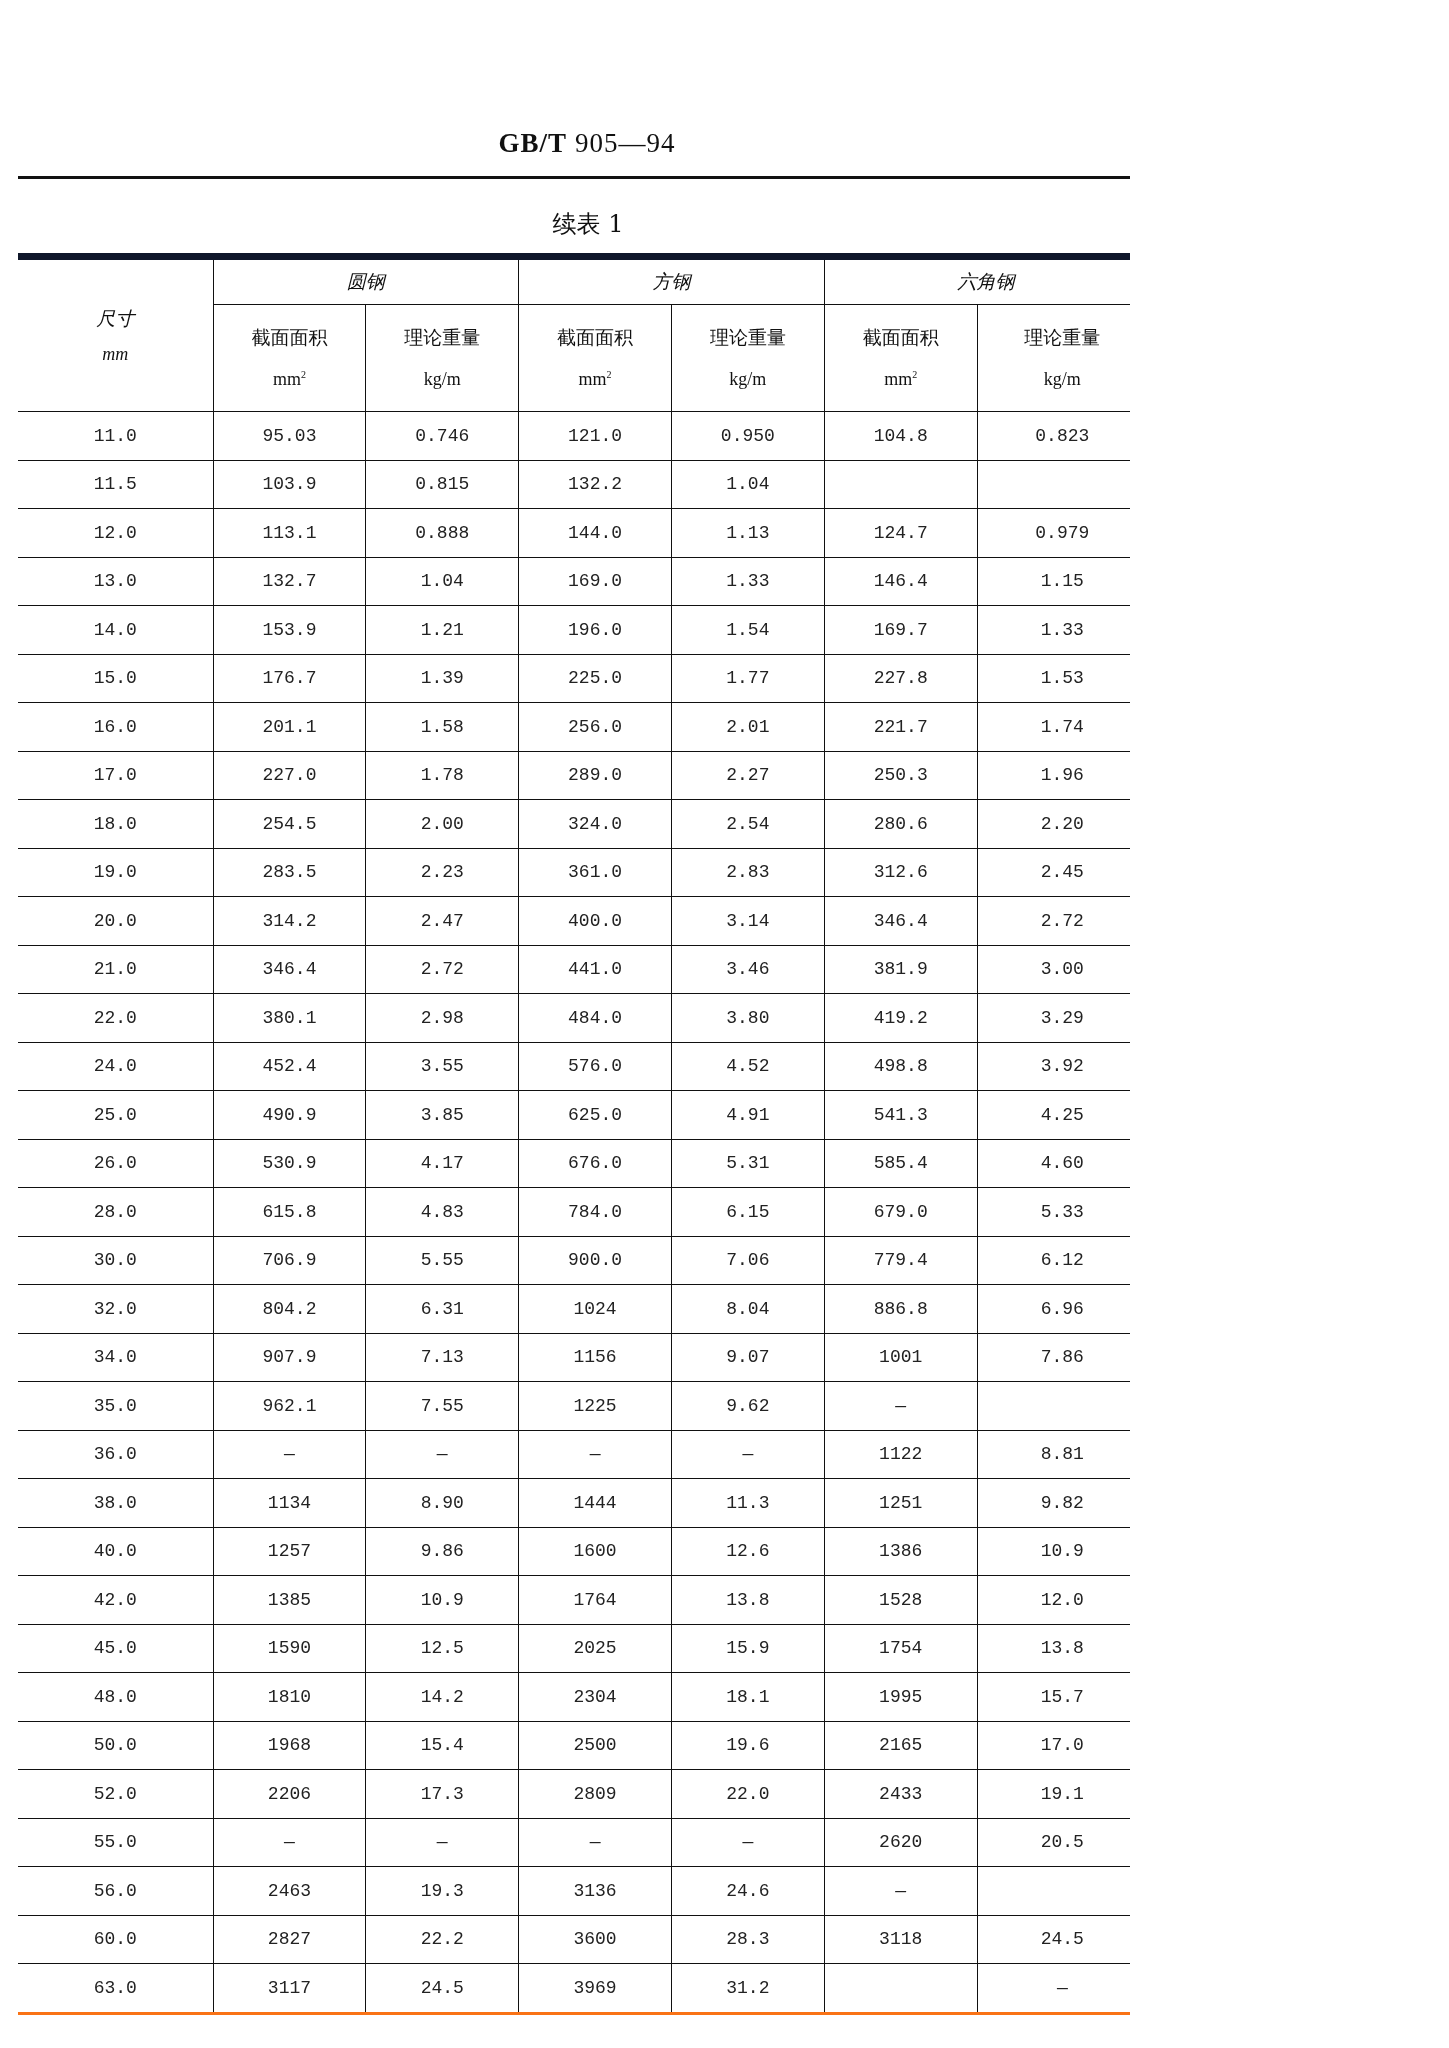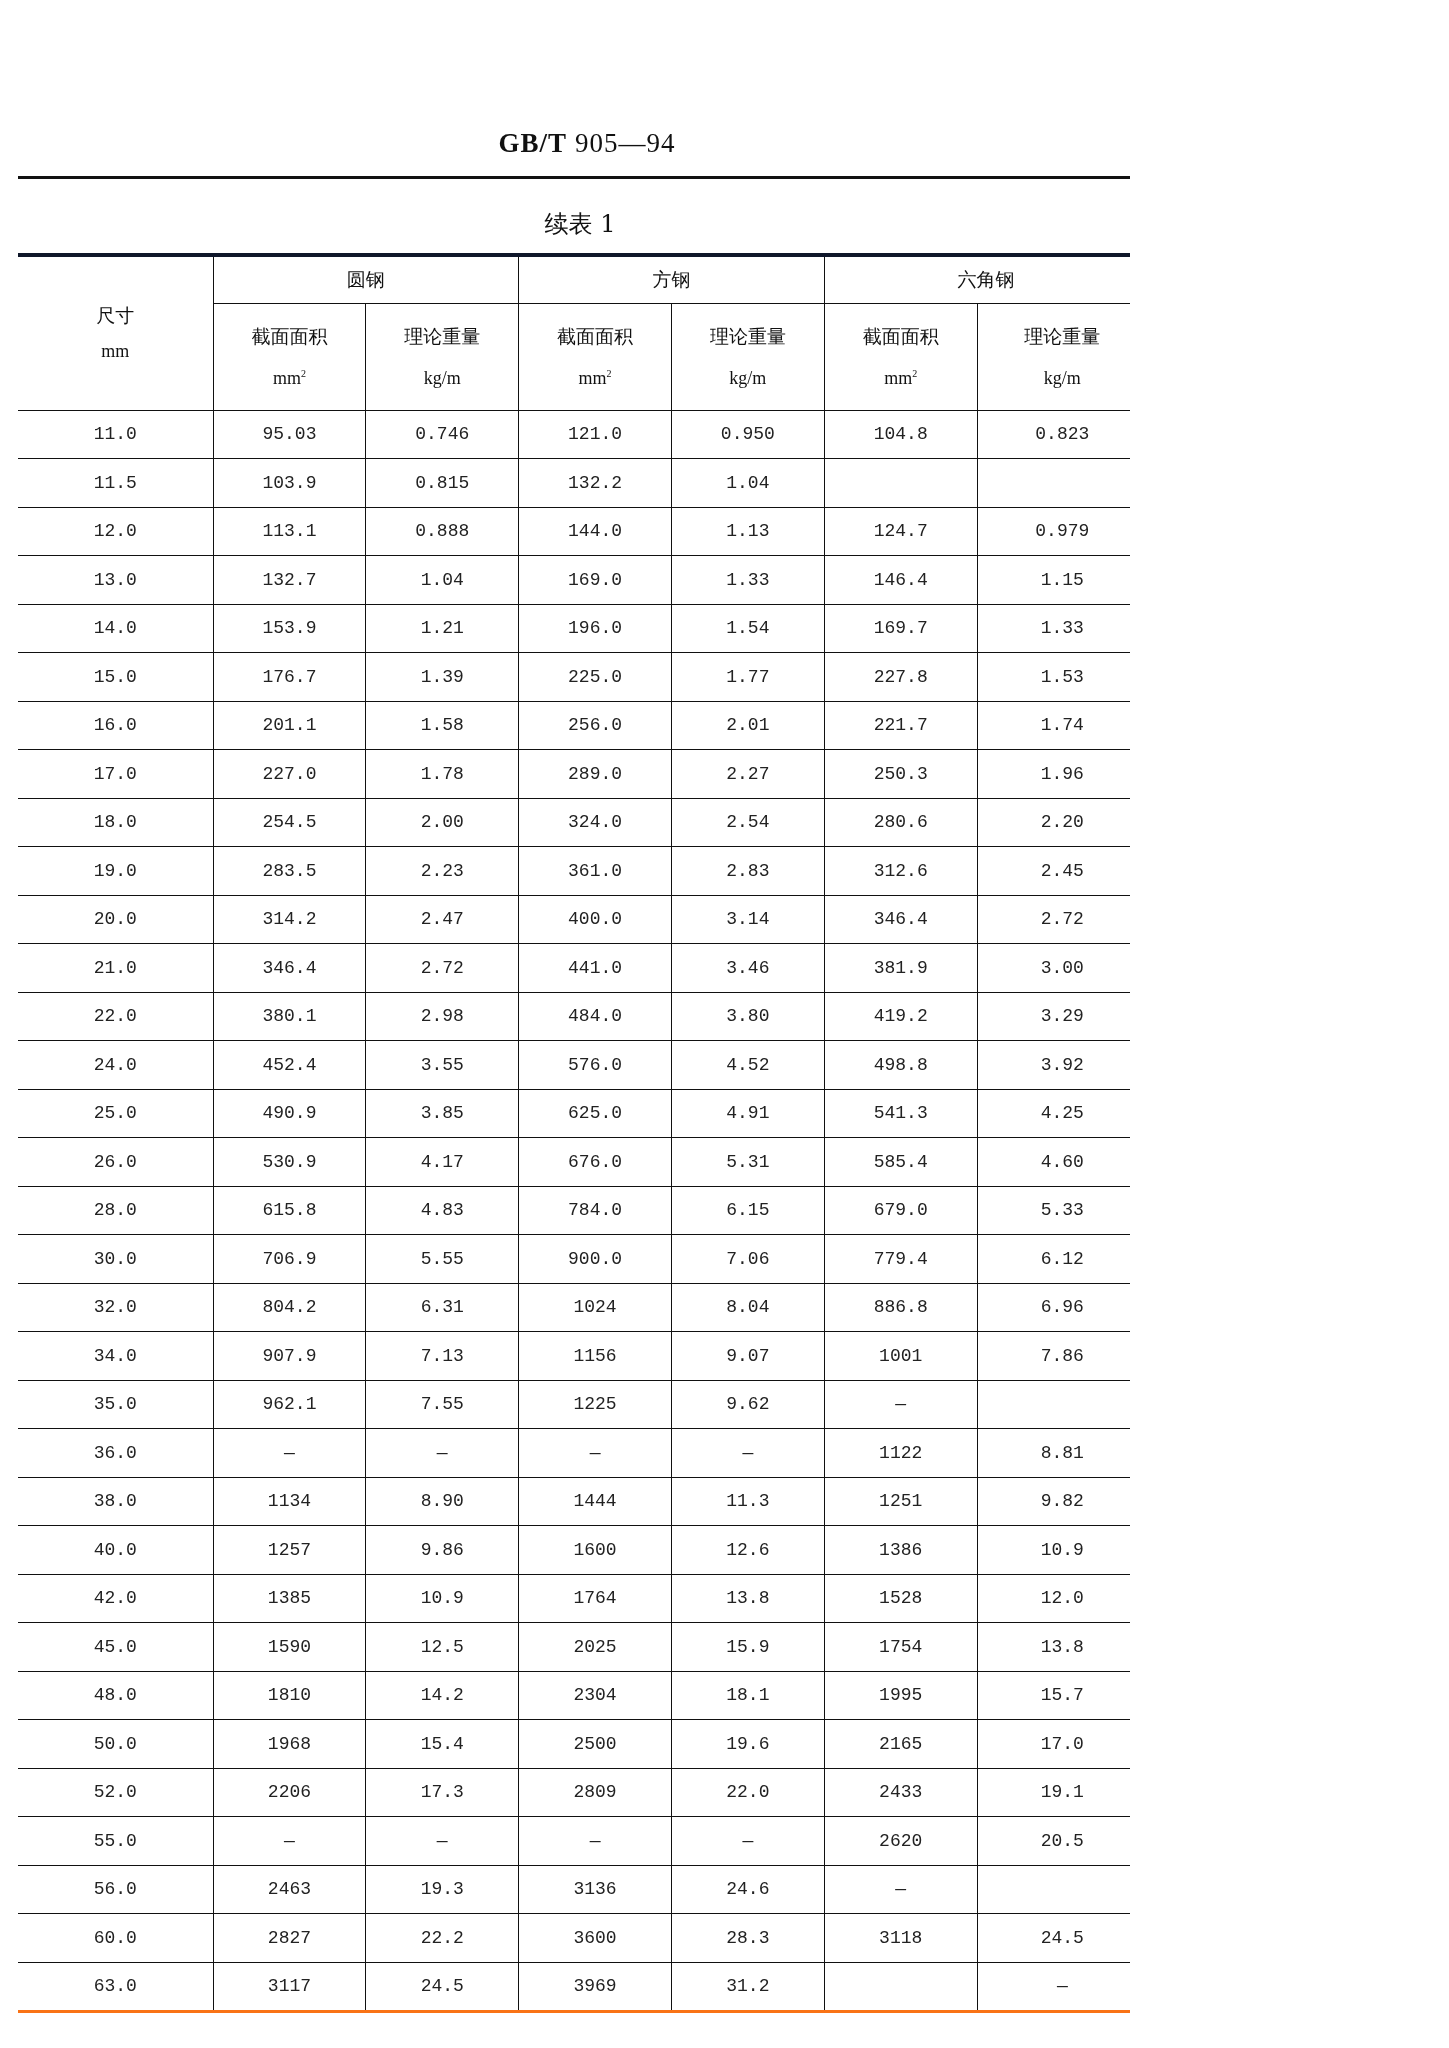--- a/index.html
+++ b/index.html
@@ -2,28 +2,28 @@
 <html><head>
 <meta charset="utf-8">
 <style>
   html, body { margin: 0; padding: 0; background: #ffffff; }
   body { width: 1449px; height: 2048px; position: relative; overflow: hidden;
          font-family: "DejaVu Serif", "Liberation Serif", serif; color: #111; }
   .std-title { position: absolute; left: 7px; width: 1160px; top: 128px; text-align: center;
                font-family: "Liberation Serif", "DejaVu Serif", serif; font-size: 27px; letter-spacing: 1px; }
   .std-title .code { font-weight: bold; }
   .top-rule { position: absolute; left: 18px; width: 1112px; top: 176px; height: 3px; background: #111; }
-  .table-caption { position: absolute; left: 0; width: 1160px; top: 208px; text-align: center;
+  .table-caption { position: absolute; left: 8px; width: 1160px; top: 208px; text-align: center;
                    font-size: 24px; }
   table.data { position: absolute; left: 18px; top: 253px; width: 1112px; border-collapse: collapse;
                table-layout: fixed; font-family: "Liberation Mono", "DejaVu Sans Mono", monospace; }
   table.data col.c0 { width: 195px; }
   table.data col.cn { width: 152.8px; }
   table.data th, table.data td { border: 1.5px solid #111; text-align: center; padding: 0; }
-  table.data tr:first-child th { border-top: 4px solid #0f172a; }
+  table.data tr:first-child th { border-top: 7px solid #0f172a; font-style: italic; }
   table.data th:first-child, table.data td:first-child { border-left: none; }
   table.data th:last-child, table.data td:last-child { border-right: none; padding-left: 17px; }
   table.data th { font-weight: normal; font-family: "DejaVu Serif", serif; font-size: 19px; }
   .group-head { height: 48px; }
   .sub-head { height: 107px; line-height: 38px; }
   .size-head { line-height: 36px; margin-top: 32px; }
   .unit { font-family: "Liberation Serif", serif; font-size: 18px; }
   sup { font-size: 10px; }
   table.data td { height: 47.5px; font-size: 18px; color: #222; }
   table.data tbody tr:last-child td { border-bottom: 3px solid #f97316; }

